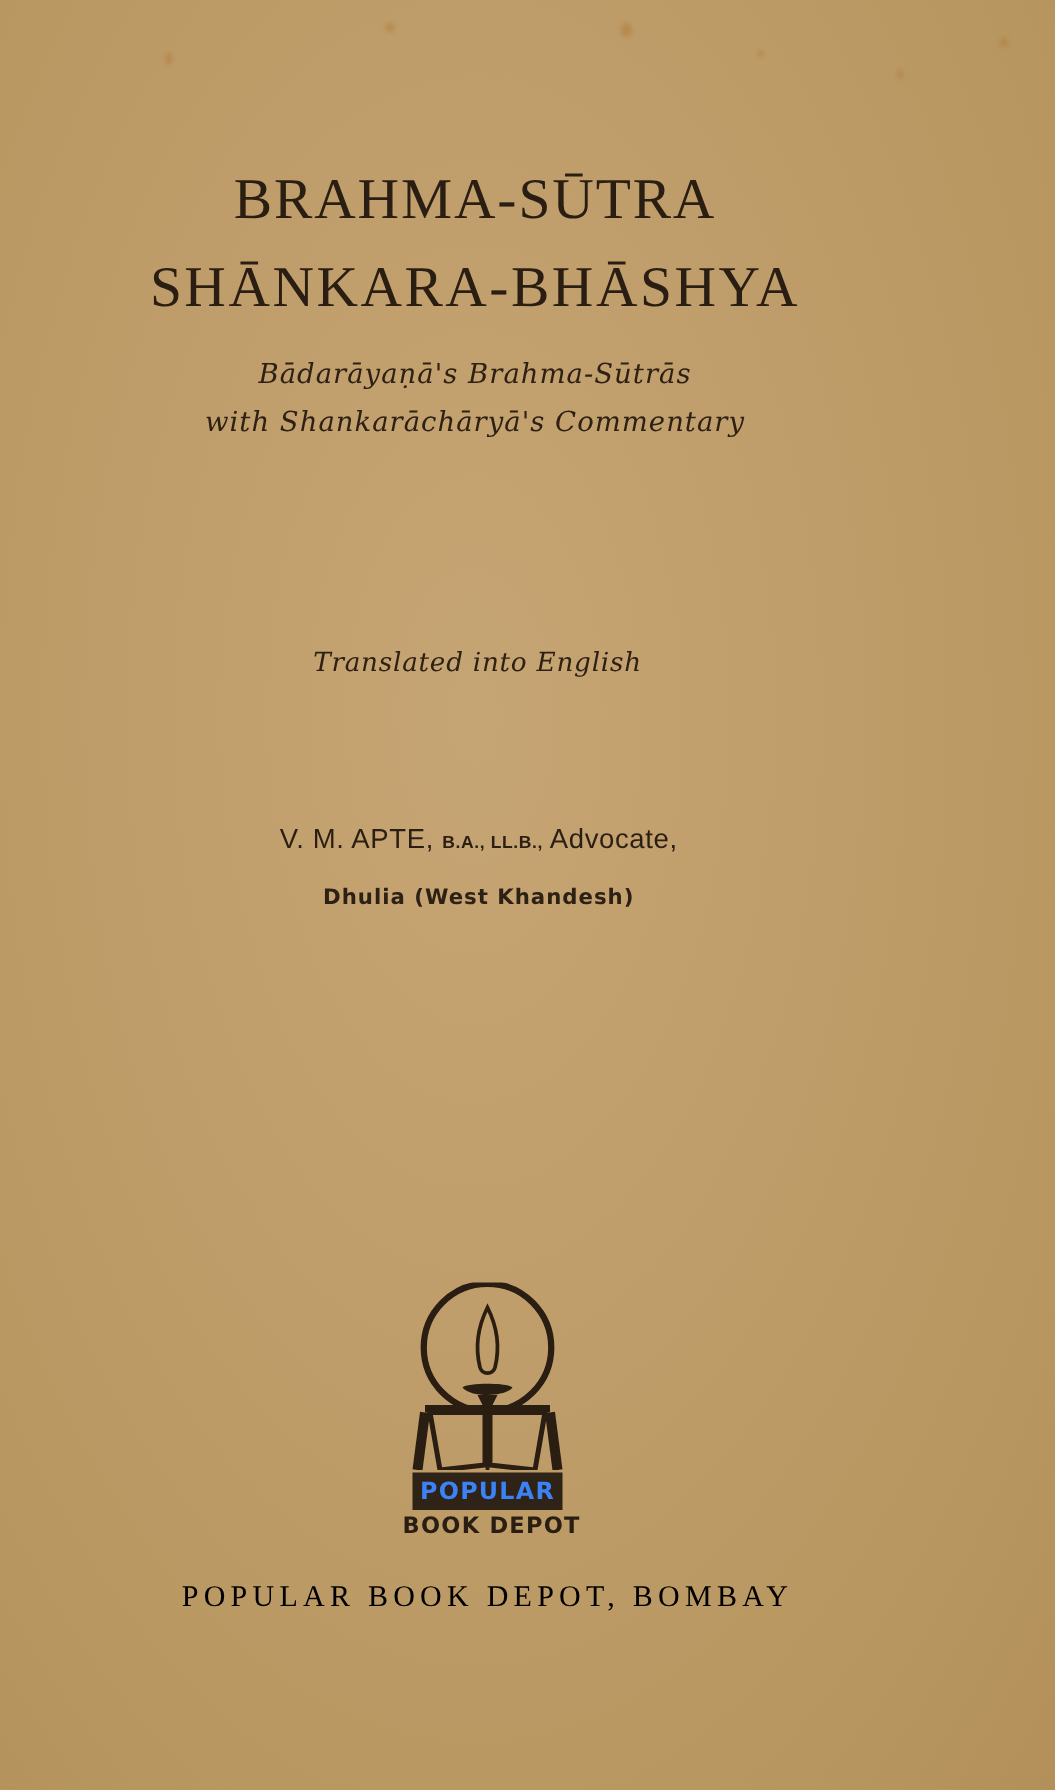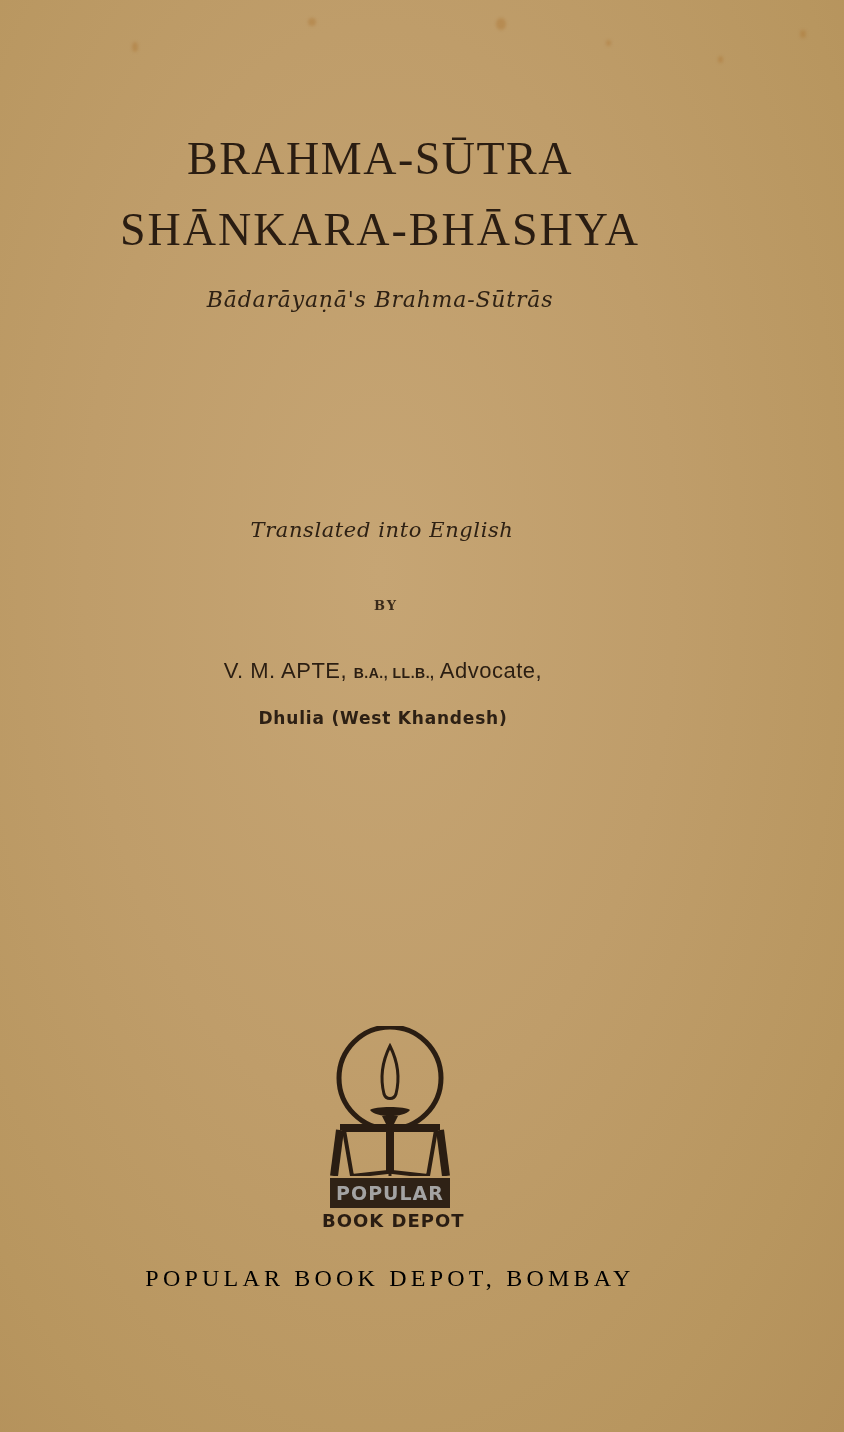--- a/index.html
+++ b/index.html
@@ -135,21 +135,21 @@
       white-space: nowrap;
     }
     .logo-word-1 {
       top: 152px;
       left: 8px;
       width: 120px;
       height: 30px;
       line-height: 30px;
       font-size: 19px;
       letter-spacing: 1px;
-      color: #a3a3a3;
+      color: #3b82f6;
       background: #2f2216;
     }
     .logo-word-2 {
       top: 184px;
       font-size: 18px;
       color: #2a1d12;
       letter-spacing: 1px;
     }
     .publisher {
       position: absolute;
@@ -173,24 +173,24 @@
   <div class="spot" style="left:308px;top:18px;width:8px;height:8px;"></div>
   <div class="spot" style="left:496px;top:18px;width:10px;height:12px;"></div>
   <div class="spot" style="left:606px;top:40px;width:5px;height:6px;"></div>
   <div class="spot" style="left:718px;top:56px;width:5px;height:7px;"></div>
   <div class="spot" style="left:800px;top:30px;width:6px;height:8px;"></div>
 
   <div class="title-line title-1">BRAHMA-SŪTRA</div>
   <div class="title-line title-2">SHĀNKARA-BHĀSHYA</div>
 
   <div class="subtitle subtitle-1">Bādarāyaṇā's Brahma-Sūtrās</div>
+  <div class="subtitle subtitle-2">with Shankarāchāryā's Commentary</div>
 
   <div class="translated">Translated into English</div>
 
-  <div class="by">BY</div>
 
   <div class="author">
     <span>V. M. APTE,</span>
     <span class="deg">B.A., LL.B.,</span>
     <span>Advocate,</span>
   </div>
 
   <div class="place">Dhulia (West Khandesh)</div>
 
   <div class="logo">

